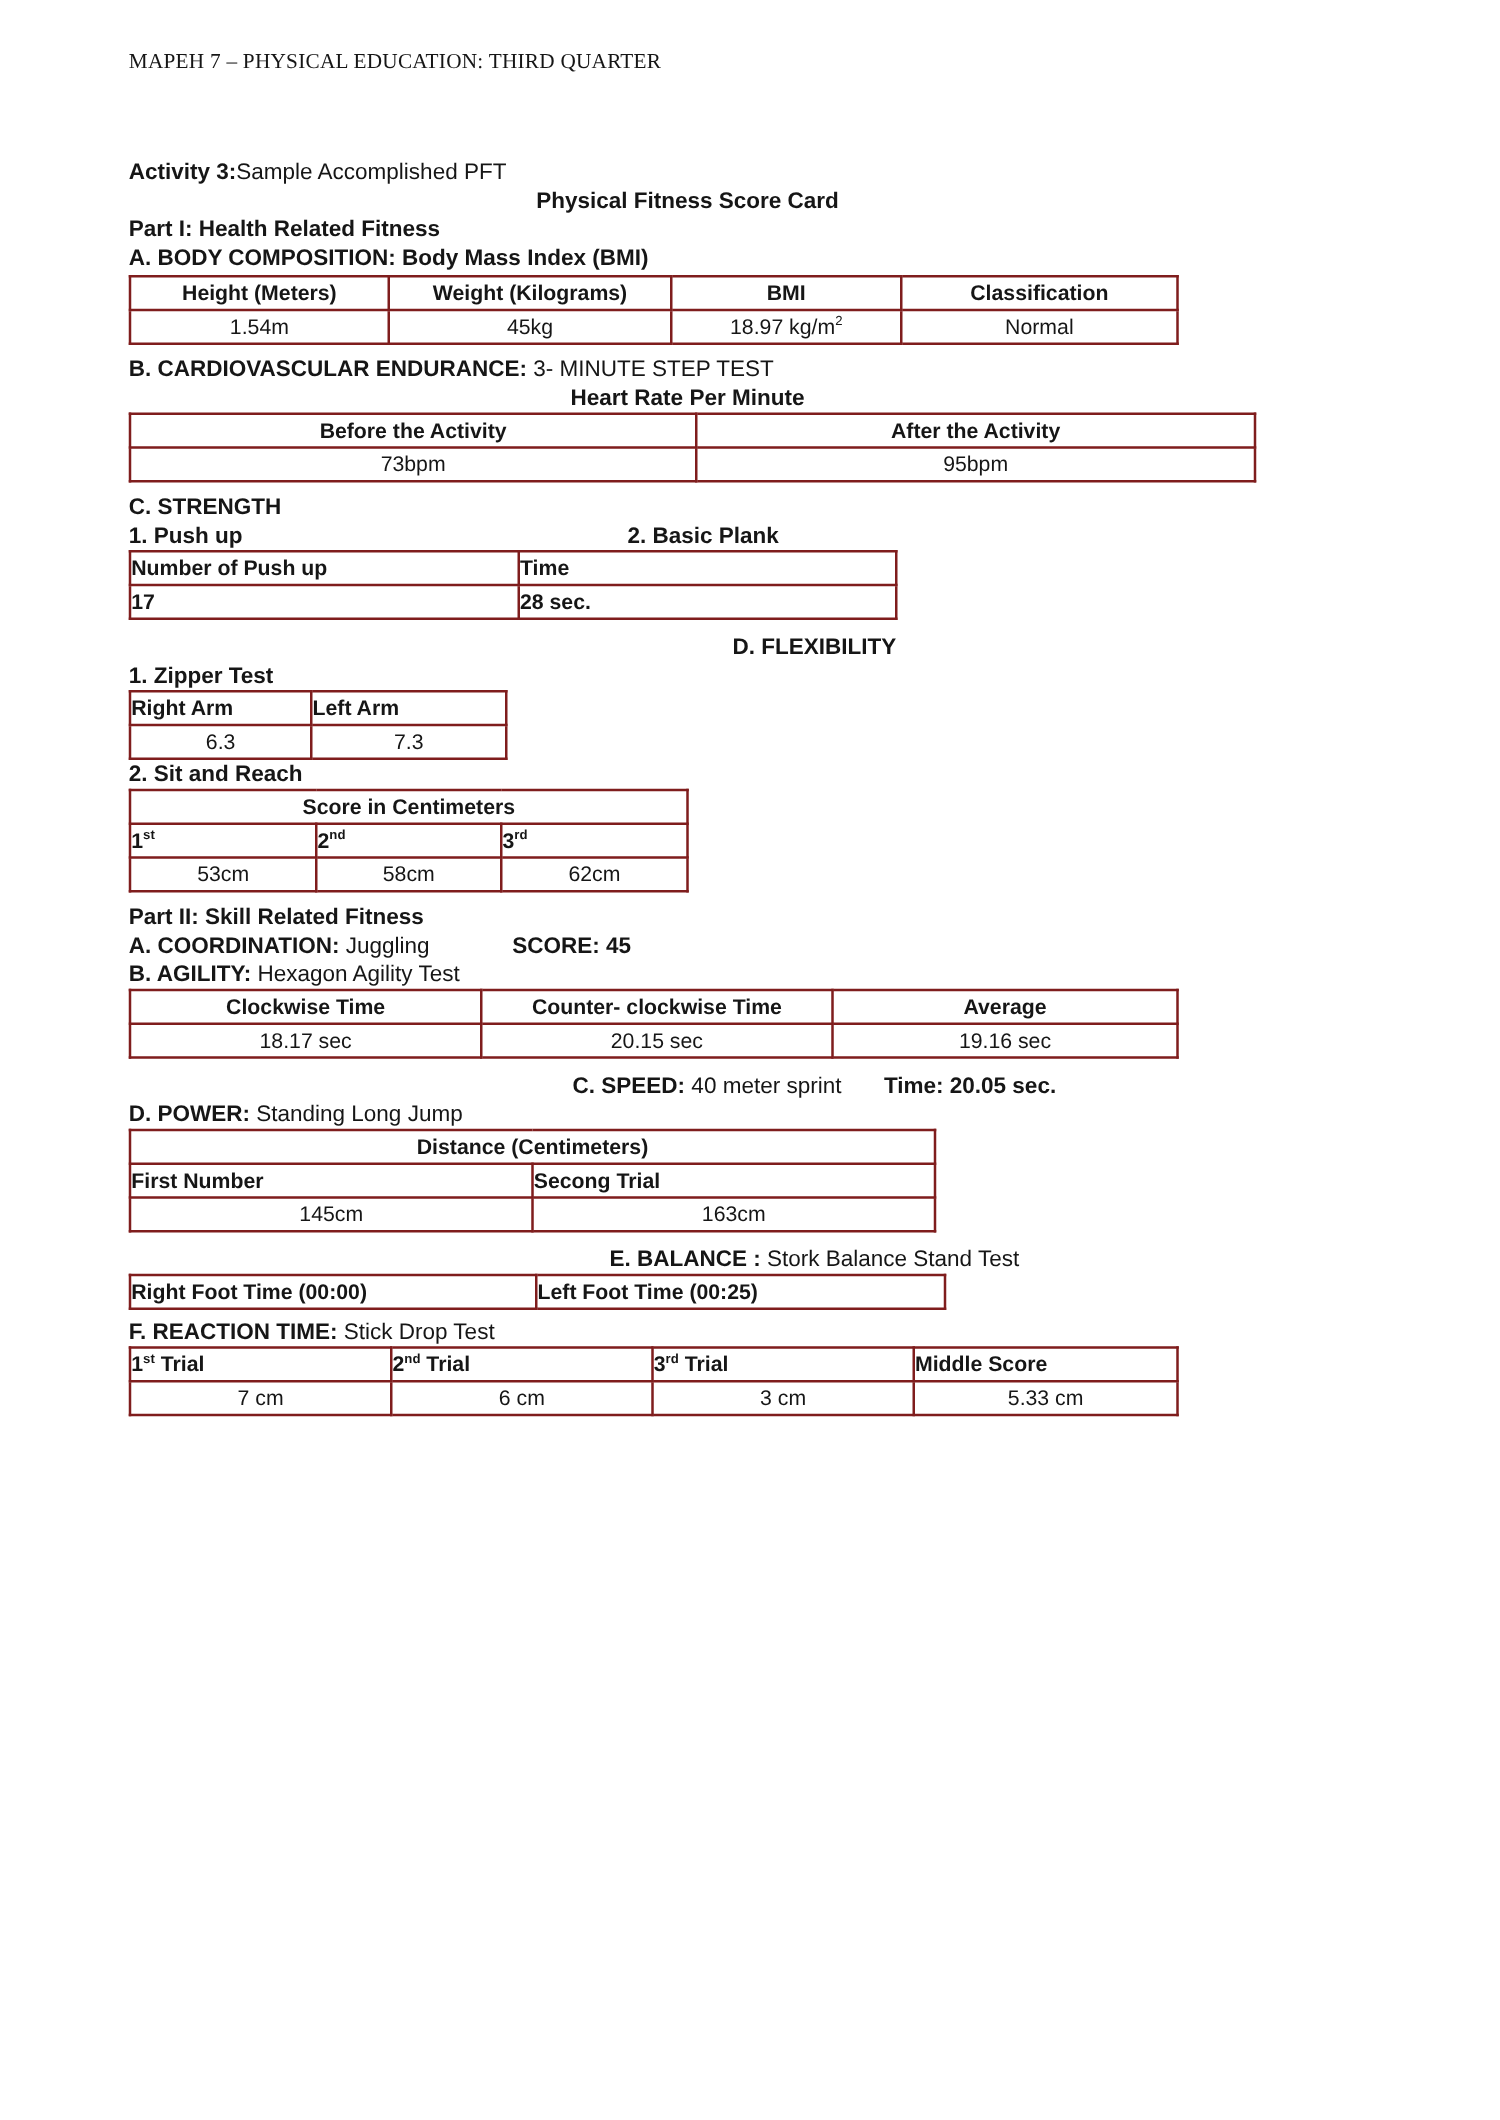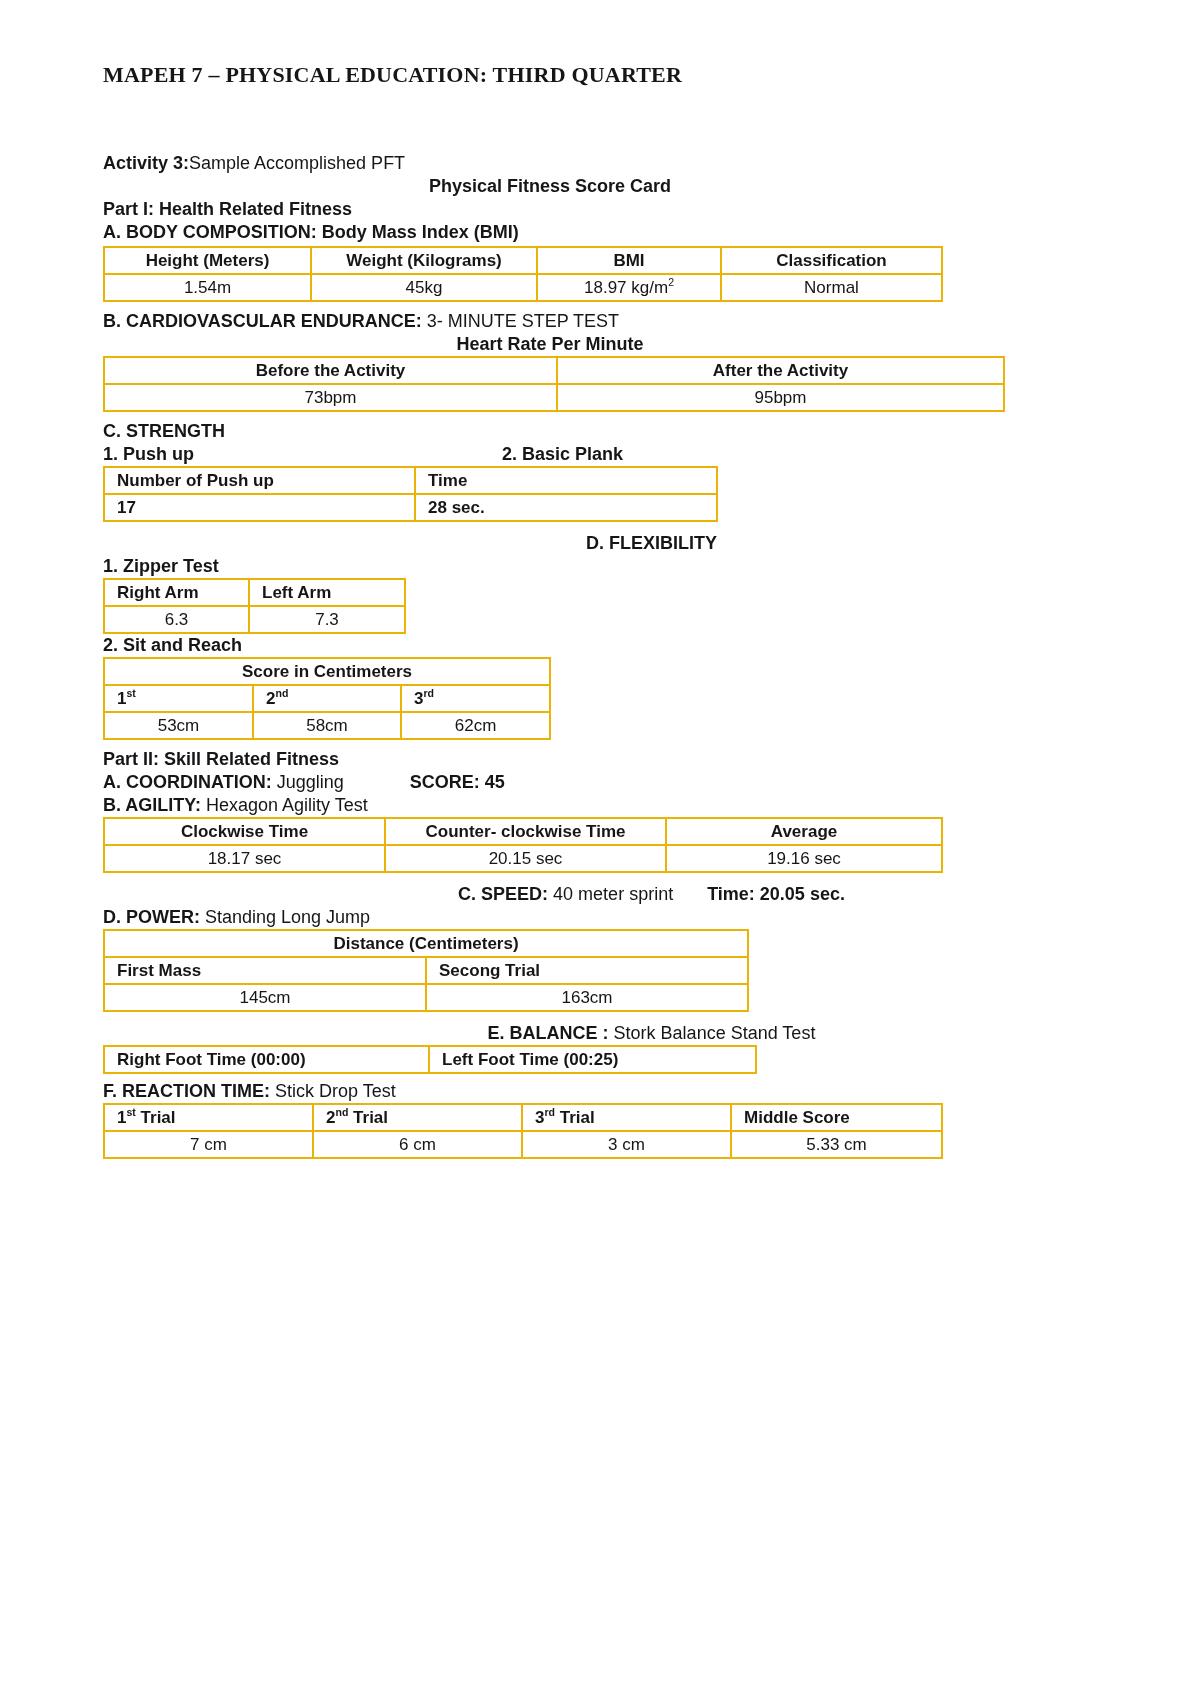--- a/index.html
+++ b/index.html
@@ -3,40 +3,40 @@
 <meta charset="utf-8">
 <style>
   html,body { margin:0; padding:0; background:#ffffff; }
   .page {
     position:relative; width:1200px; height:1696px;
     background:#ffffff; color:#161616;
     font-family:"Liberation Sans", sans-serif;
     overflow:hidden;
   }
   .doc-title {
-    margin:62px 0 0 103px;
+    margin:36px 0 0 103px;
     font-family:"Liberation Serif", serif;
-    font-weight:bold; font-size:22px; line-height:26px;
+    font-weight:normal; font-size:17px; line-height:26px;
     letter-spacing:0.2px;
   }
   .line {
     margin-left:103px; font-size:18px; line-height:23px;
     white-space:nowrap;
   }
   .b { font-weight:bold; }
   .centered {
     width:1100px; margin-left:0; text-align:center;
     font-size:18px; line-height:23px; font-weight:bold;
   }
   table.t {
     margin-left:103px; border-collapse:collapse; table-layout:fixed;
     font-size:17px;
   }
   table.t td {
-    border:2px solid #eab308; padding:2px 12px; line-height:21px;
+    border:2px solid #7f1d1d; padding:2px 0; line-height:21px;
     overflow:hidden; white-space:nowrap;
   }
   td.ch { font-weight:bold; text-align:center; }   
   td.lh { font-weight:bold; text-align:left; }     
   td.v  { font-weight:normal; text-align:center; }   
   td.vb { font-weight:bold; text-align:left; }     
   td.indent { padding-left:30px; }
   sup { font-size:0.62em; line-height:0; }
   .mt8  { margin-top:8px; }
   .mt10 { margin-top:10px;text-align:center; }
@@ -222,21 +222,21 @@
   <table class="t" style="width:644px;">
     <colgroup>
         <col style="width:322px">
         <col style="width:322px">
       </colgroup>
     <tbody>
         <tr>
       <td class="ch" colspan="2">Distance (Centimeters)</td>
     </tr>
     <tr>
-      <td class="lh">First Mass</td>
+      <td class="lh">First Number</td>
       <td class="lh">Secong Trial</td>
     </tr>
     <tr>
       <td class="v">145cm</td>
       <td class="v">163cm</td>
     </tr>
   </tbody>
     </table>
 
   <div class="line mt10">

